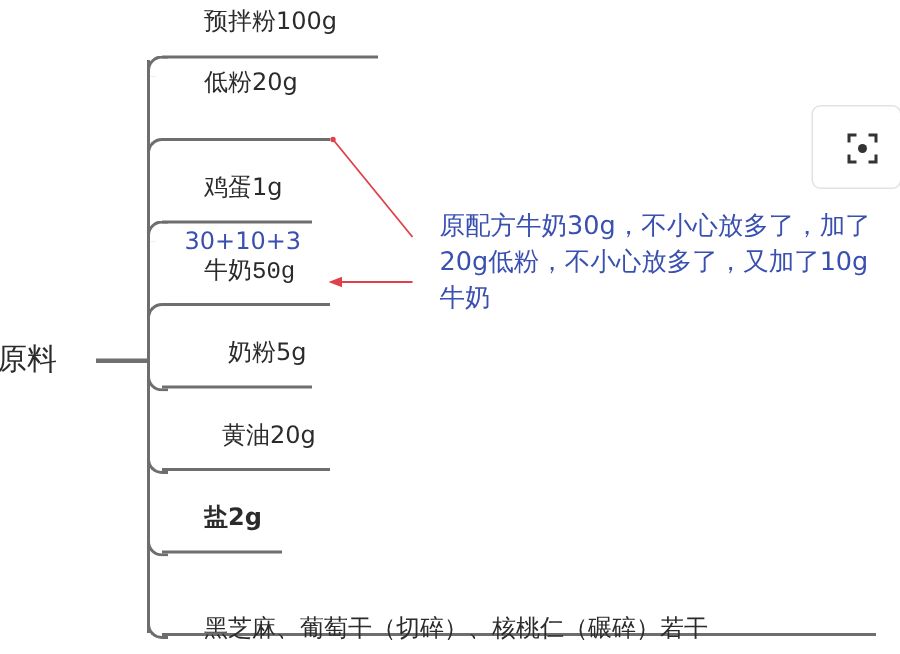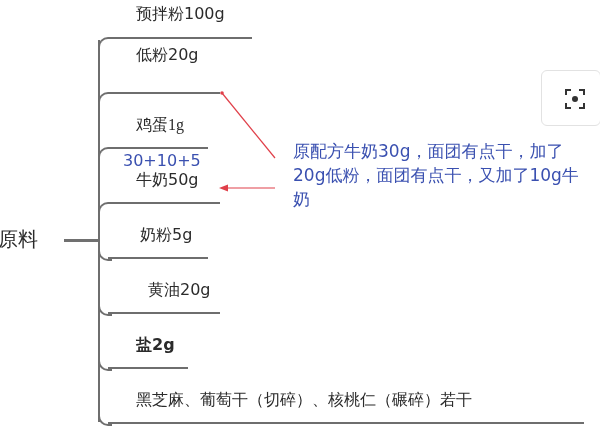--- a/index.html
+++ b/index.html
@@ -82,29 +82,29 @@
 
     <div class="curve down" style="left:98px;top:357px;"></div>
     <div class="branch-line" style="left:108px;top:367px;width:80px;"></div>
 
     <div class="curve down" style="left:98px;top:412px;"></div>
     <div class="branch-line" style="left:108px;top:422px;width:476px;"></div>
   </div>
 
   <div class="item-label" style="left:136px;top:4px;">预拌粉100g</div>
   <div class="item-label" style="left:136px;top:45px;">低粉20g</div>
-  <div class="item-label" style="left:136px;top:115px;font-family:Liberation Serif, serif;">鸡蛋1g</div>
-  <div class="calc-note">30+10+5</div>
-  <div class="item-label" style="left:136px;top:170px;">牛奶50g</div>
-  <div class="item-label" style="left:140px;top:225px;">奶粉5g</div>
+  <div class="item-label" style="left:136px;top:115px;">鸡蛋1g</div>
+  <div class="calc-note">30+10+3</div>
+  <div class="item-label" style="left:136px;top:170px;font-family:Liberation Mono, monospace;">牛奶50g</div>
+  <div class="item-label" style="left:152px;top:225px;">奶粉5g</div>
   <div class="item-label" style="left:148px;top:280px;">黄油20g</div>
   <div class="item-label" style="left:136px;top:335px;font-weight:bold;">盐2g</div>
-  <div class="item-label" style="left:136px;top:390px;">黑芝麻、葡萄干（切碎）、核桃仁（碾碎）若干</div>
+  <div class="item-label" style="left:136px;top:409px;">黑芝麻、葡萄干（切碎）、核桃仁（碾碎）若干</div>
 
-  <div class="note-text">原配方牛奶30g，面团有点干，加了20g低粉，面团有点干，又加了10g牛奶</div>
+  <div class="note-text">原配方牛奶30g，不小心放多了，加了20g低粉，不小心放多了，又加了10g牛奶</div>
 
   <svg class="arrows" width="600" height="436">
     <line x1="275" y1="158" x2="222" y2="93" stroke="#e0404a" stroke-width="1.2"></line>
     <line x1="275" y1="188" x2="224" y2="188" stroke="#e0404a" stroke-width="1.2"></line>
     <polygon points="219,188 228,184.5 228,191.5" fill="#e0404a"></polygon>
     <circle cx="222" cy="93" r="1.8" fill="#e0404a"></circle>
   </svg>
 
   <div class="fit-button">
     <svg width="22" height="22" viewBox="0 0 22 22">

